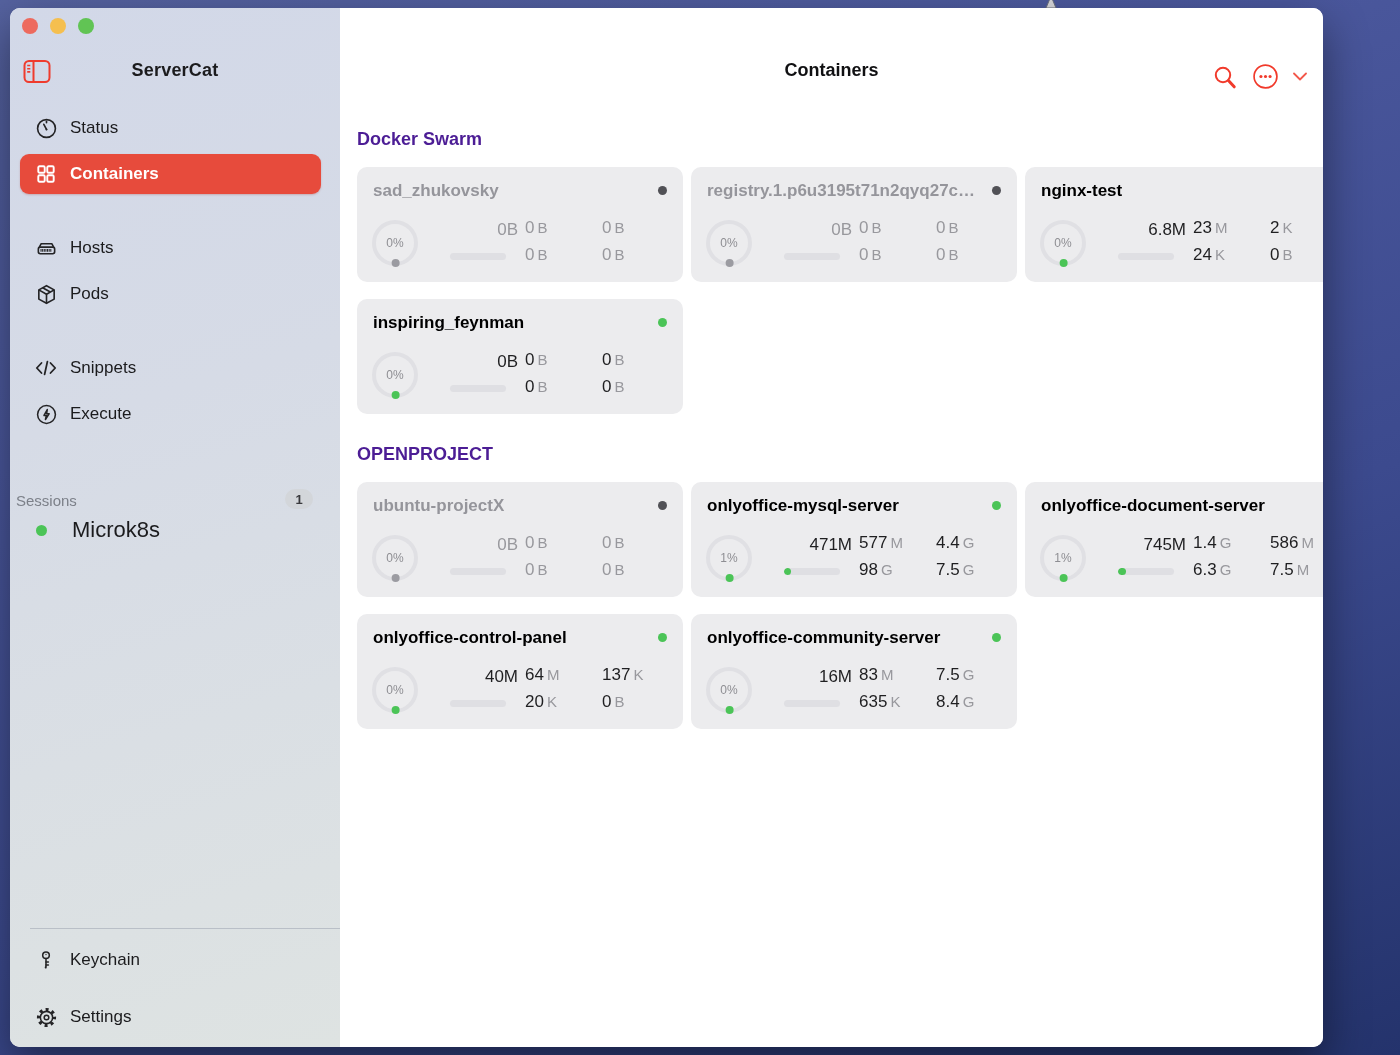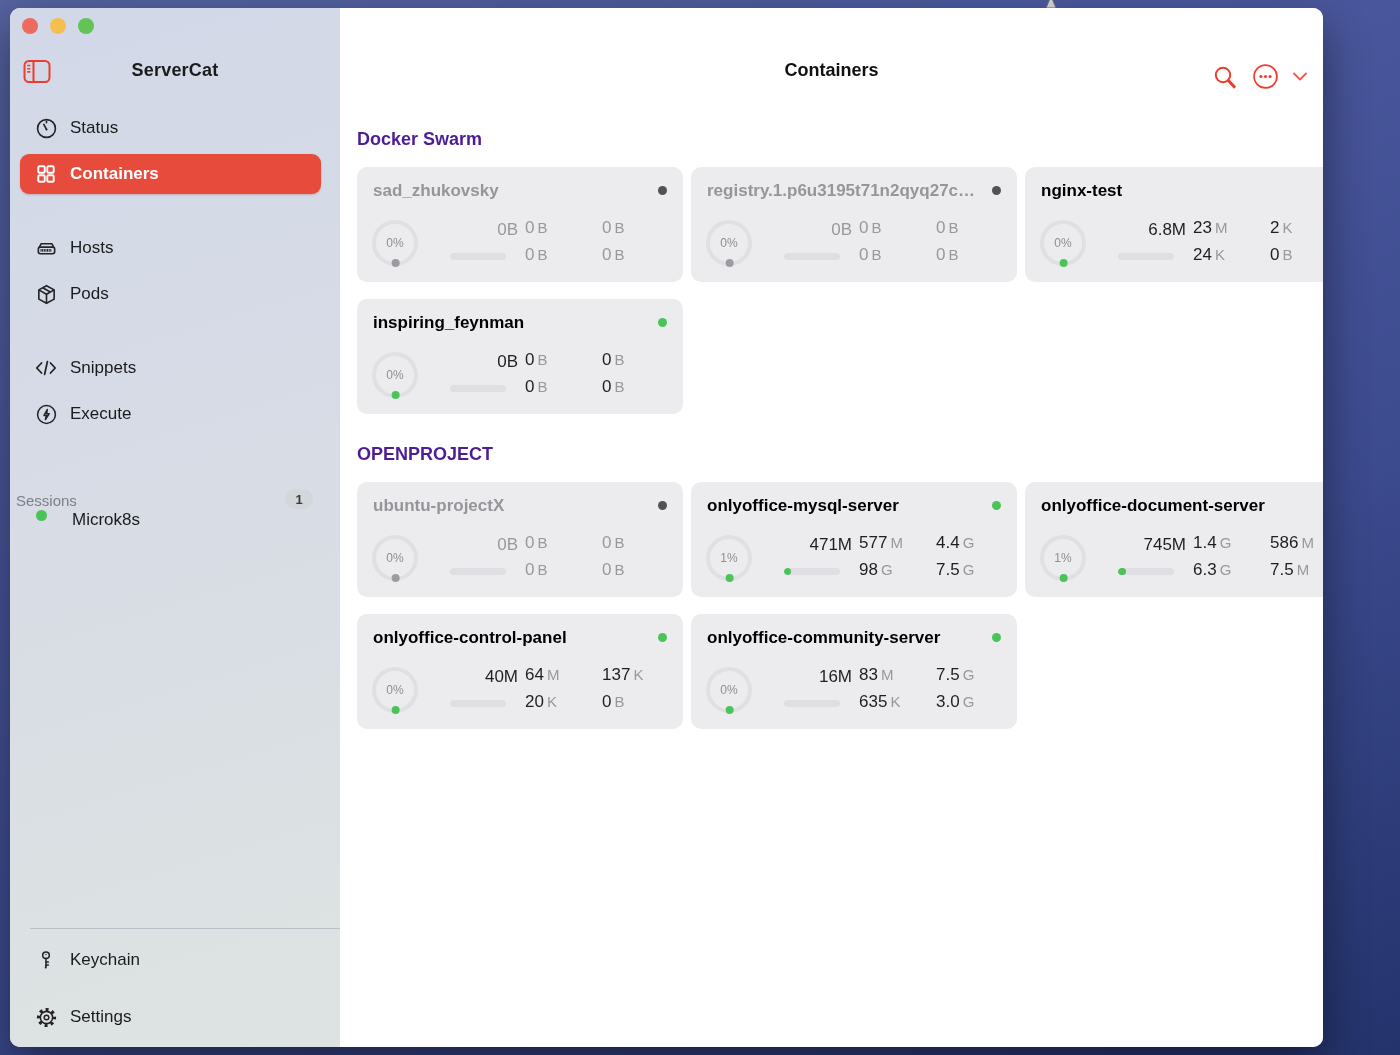--- a/index.html
+++ b/index.html
@@ -39,21 +39,21 @@
   .nav-item.selected { background:#e74b3c; color:#ffffff; font-weight:600;
     box-shadow:0 1px 2px rgba(160,40,30,.25); }
   .nav-item.selected .nicon { color:#ffffff; }
 
   .sessions-row { position:absolute; left:6px; right:27px; top:479px; height:22px;
     display:flex; align-items:flex-end; justify-content:space-between; }
   .sessions-label { font-size:15px; color:#7c8089; }
   .sessions-badge { background:#d3d6da; color:#3a3a3d; font-size:13px; font-weight:600;
     min-width:28px; height:20px; border-radius:10px; display:flex; align-items:center; justify-content:center; padding:0 8px; }
   .session-item { position:absolute; left:10px; width:301px; top:502px; height:40px;
-    display:flex; font-size:17px; color:#1b1b1d; }
+    display:flex; align-items:center; font-size:22px; color:#1b1b1d; }
   .session-dot { width:11px; height:11px; border-radius:50%; background:#4bc457; margin-left:16px; margin-right:25px; }
 
   .sb-divider { position:absolute; left:20px; right:0; top:920px; height:1px; background:#b9bfc7; }
   .foot-1 { top:932px;align-items:center; } .foot-2 { top:989px; }
 
   
   .main { position:relative; flex:1; height:100%; background:#ffffff; }
   .page-title { position:absolute; top:52px; left:0; right:0; text-align:center;
     font-size:18px; font-weight:600; color:#101012; }
   .toolbar { position:absolute; top:55px; right:16px; display:flex; align-items:center; gap:14px; }
@@ -454,18 +454,18 @@
       <div class="mem-bar">
               <i class="mem-fill" style="width: 0%;"></i>
             </div>
     </div>
     <div class="stat-col col2">
       <div class="stat"><span class="v">83</span><span class="u">M</span></div>
       <div class="stat"><span class="v">635</span><span class="u">K</span></div>
     </div>
     <div class="stat-col col3">
       <div class="stat"><span class="v">7.5</span><span class="u">G</span></div>
-      <div class="stat"><span class="v">3.0</span><span class="u">G</span></div>
+      <div class="stat"><span class="v">8.4</span><span class="u">G</span></div>
     </div>
   </div>
       </div>
   </section>
 </div>
 
 </body></html>

